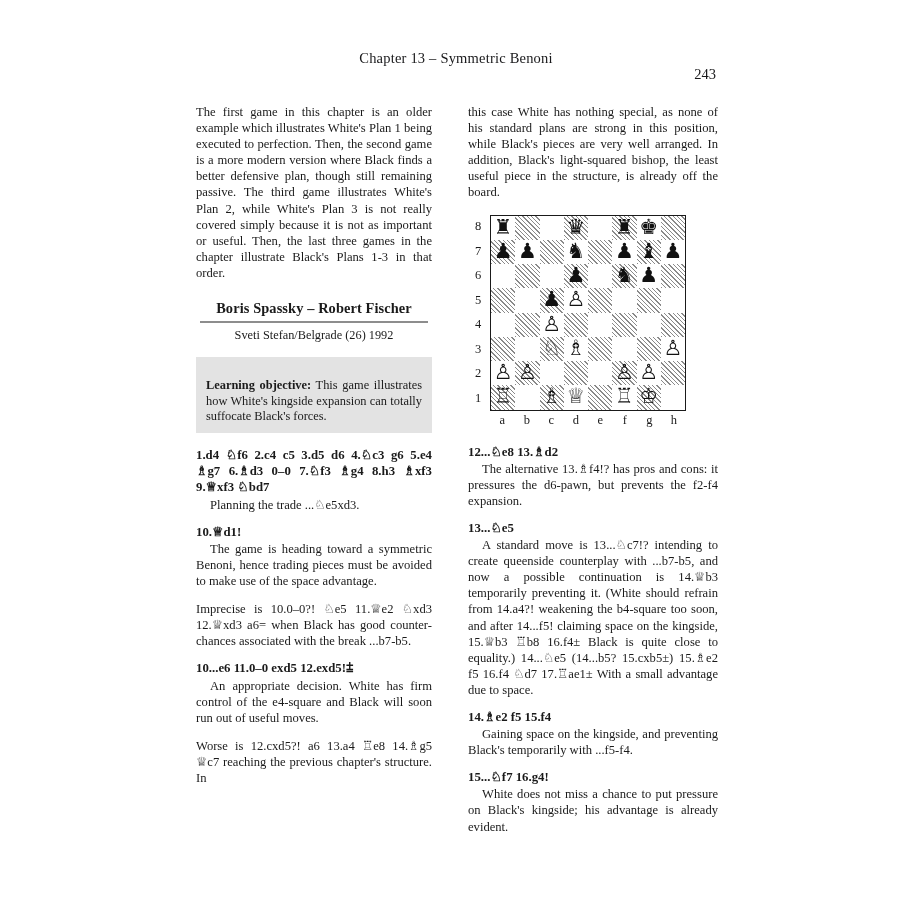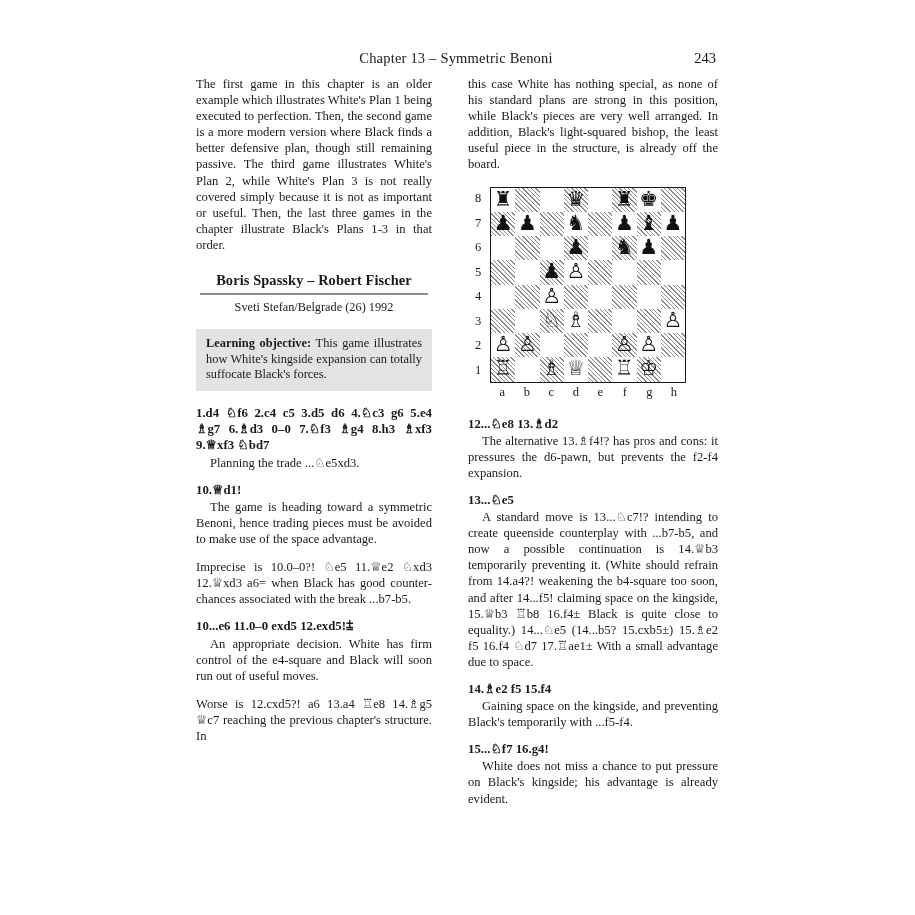--- a/index.html
+++ b/index.html
@@ -23,28 +23,28 @@
   }
   .rh-title{
     flex:1;
     text-align:center;
     font-size:14.5px;
     letter-spacing:.2px;
     color:#18181a;
   }
   .rh-page{
     position:absolute;
-    right:0; top:0;
+    right:0; top:16px;
     font-size:14.5px;
     color:#18181a;
   }
   
   .columns{
     position:absolute;
-    left:196px; top:76px;
+    left:196px; top:104px;
     width:522px;
     display:flex;
     gap:36px;
   }
   .col{width:250px;}
   p{
     margin:0 0 0 0;
     font-size:12.6px;
     line-height:16.1px;
     text-align:justify;
@@ -84,21 +84,21 @@
     margin:4px 4px 5px 4px;
   }
   .gameinfo{
     font-size:12.3px;
     text-align:center;
   }
   
   .lo-box{
     margin-top:14px;
     background:#e3e3e3;
-    padding:7px 10px 8px 10px;
+    padding:21px 10px 8px 10px;
     box-sizing:border-box;
   }
   .lo-box p{
     font-size:12.4px;
     line-height:15.6px;
     text-align:justify;
   }
   .lo-label{font-weight:bold;}
   
   .board-block{

